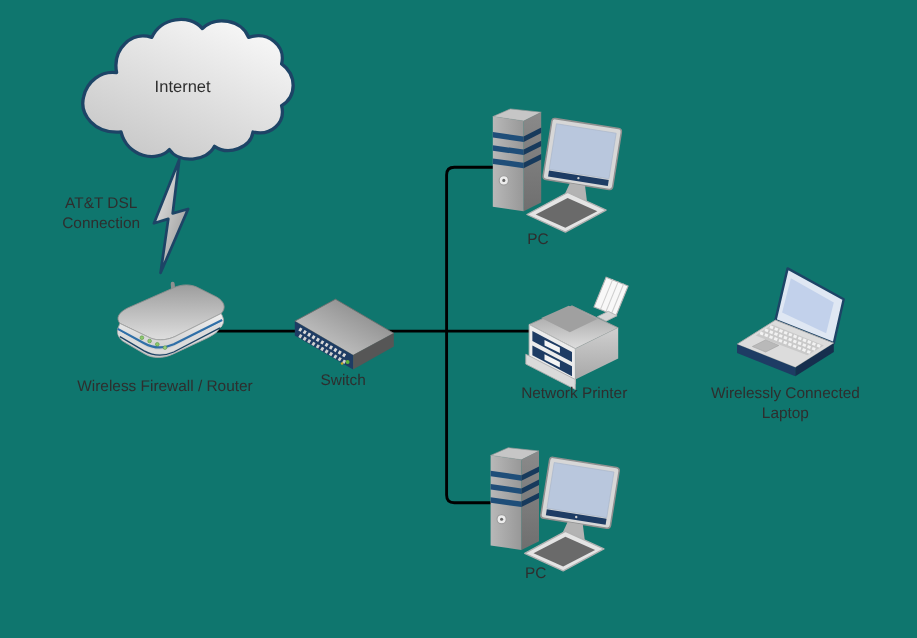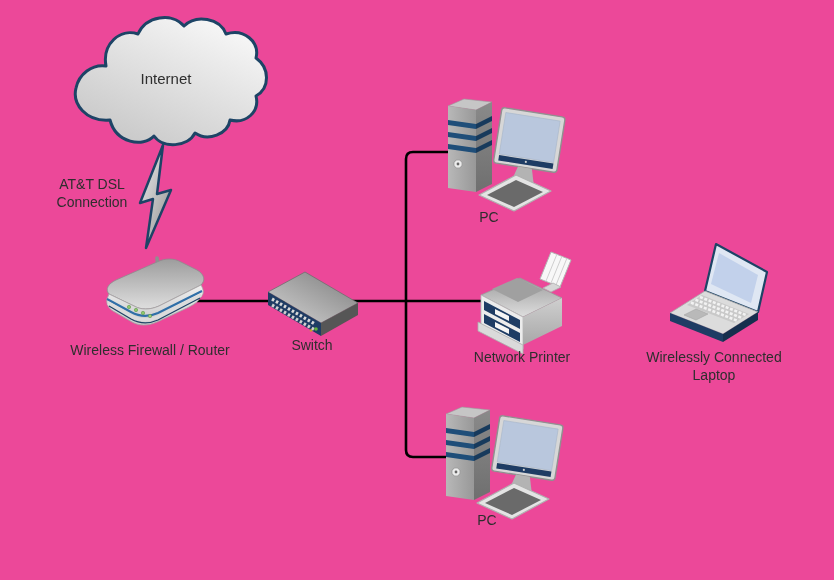--- a/index.html
+++ b/index.html
@@ -1,16 +1,16 @@
 <!DOCTYPE html>
 <html><head>
 <meta charset="utf-8">
 <style>
   html,body{margin:0;padding:0;background:#ffffff;}
-  #canvas{position:relative;width:834px;height:580px;background:#ec4899;overflow:hidden;}
+  #canvas{position:relative;width:834px;height:580px;background:#0f766e;overflow:hidden;}
   svg{display:block;}
   text{font-family:"Liberation Sans", sans-serif;fill:#2e2e2e;}
   .node-label{font-size:14px;}
   .cloud-label{font-size:15px;}
 </style>
 </head>
 <body>
 
 <div id="canvas">
 <svg width="834" height="580" viewBox="0 0 834 580">

